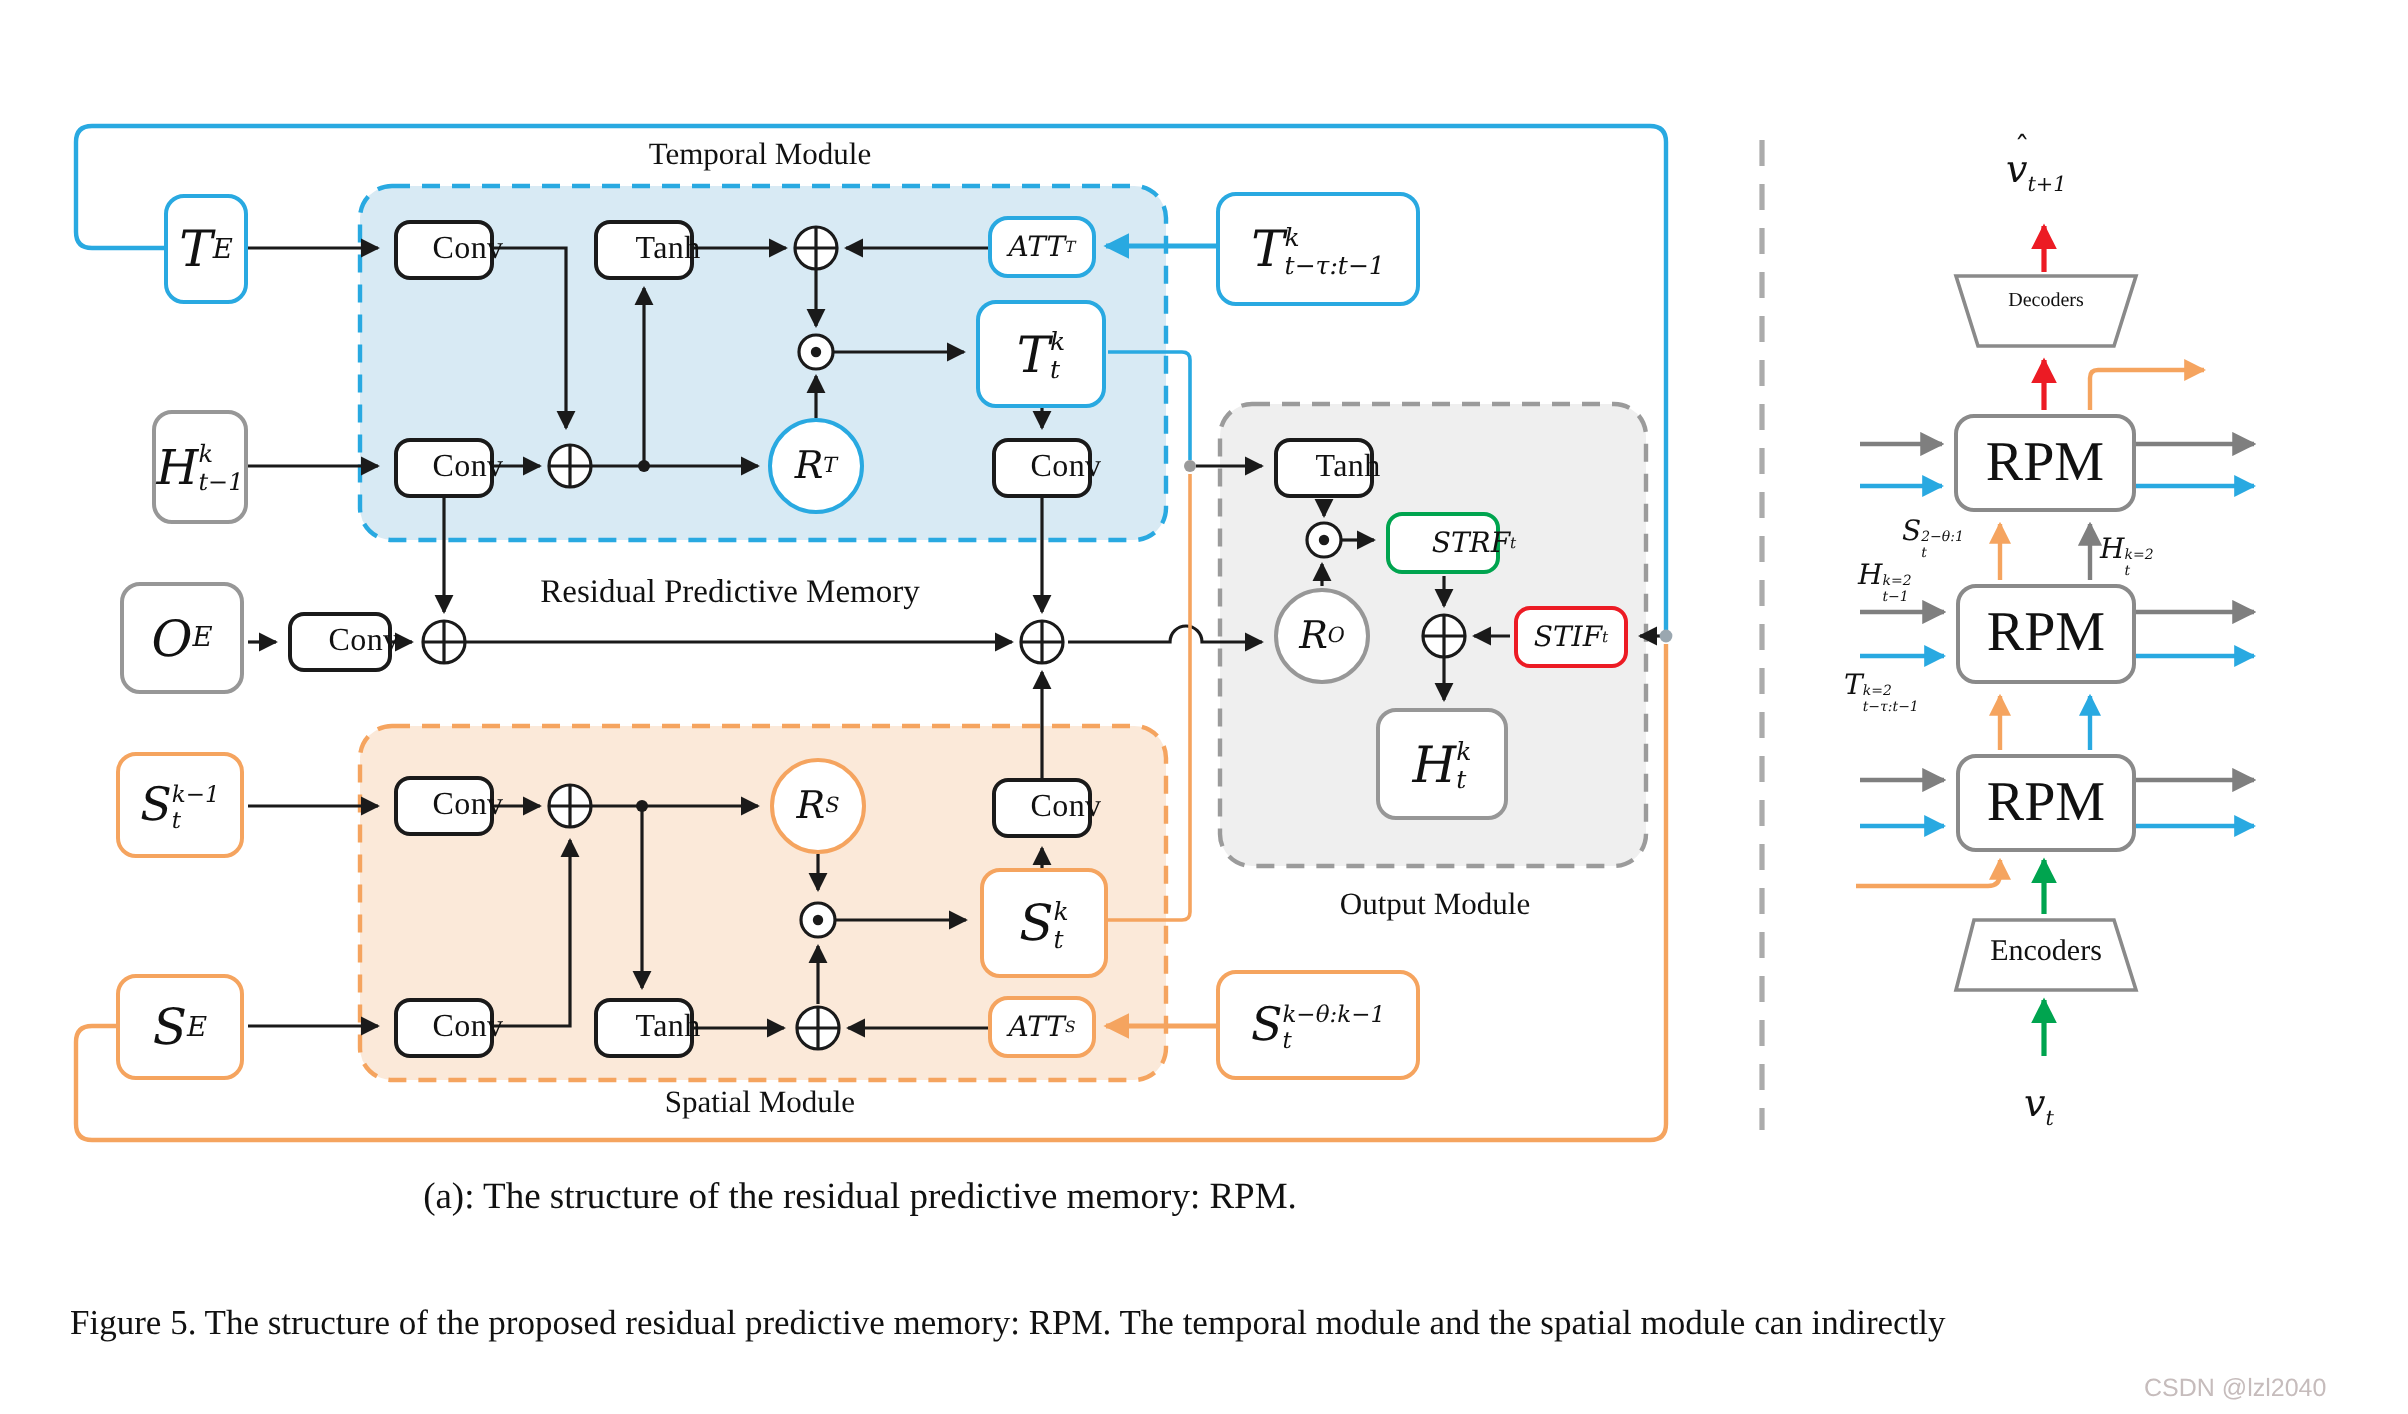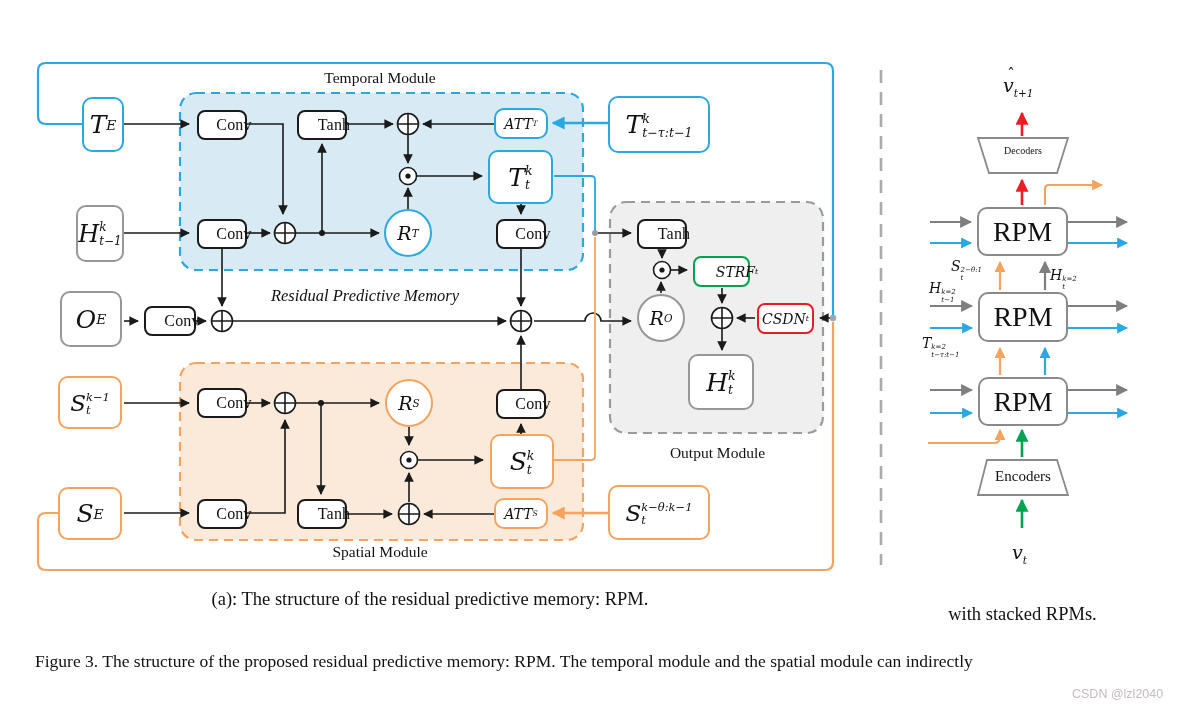--- a/index.html
+++ b/index.html
@@ -299,26 +299,26 @@
   <div class="box b-gray circle math" style="left:637px;top:294px;width:48px;height:48px;font-size:19px;">
       <span>R</span>
       <sub>O</sub>
     </div>
 
   <div class="box b-green math" style="left:693px;top:256px;width:57px;height:31px;font-size:14px;">
       <span>STRF</span>
       <sub>t</sub>
     </div>
   <div class="box b-red math" style="left:757px;top:303px;width:57px;height:31px;font-size:14px;">
-      <span>CSDN</span>
+      <span>STIF</span>
       <sub>t</sub>
     </div>
 
   <div class="lbl" style="left:300px;top:69px;width:160px;font-size:15.5px;">Temporal Module</div>
-  <div class="lbl" style="left:235px;top:286px;width:260px;font-size:16.5px;font-style:italic;">Residual Predictive Memory</div>
+  <div class="lbl" style="left:235px;top:286px;width:260px;font-size:16.5px;">Residual Predictive Memory</div>
   <div class="lbl" style="left:310px;top:543px;width:140px;font-size:15.5px;">Spatial Module</div>
   <div class="lbl" style="left:650px;top:444px;width:135px;font-size:15.5px;">Output Module</div>
 
   <div class="box b-rpm" style="left:977px;top:207px;width:91px;height:49px;font-size:28px;">
       <span>RPM</span>
     </div>
   <div class="box b-rpm" style="left:978px;top:292px;width:90px;height:50px;font-size:28px;">
       <span>RPM</span>
     </div>
   <div class="box b-rpm" style="left:978px;top:377px;width:90px;height:49px;font-size:28px;">
@@ -342,18 +342,17 @@
   <div class="freelbl math" style="left:929px;top:280px;font-size:14px;"><span>H</span><span class="ss">
         <span>k=2</span>
         <span>t−1</span>
       </span></div>
   <div class="freelbl math" style="left:922px;top:335px;font-size:14px;"><span>T</span><span class="ss">
         <span>k=2</span>
         <span>t−τ:t−1</span>
       </span></div>
 
   <div class="cap" style="left:140px;top:589px;width:580px;">(a): The structure of the residual predictive memory: RPM.</div>
-  <div class="cap" style="left:880px;top:604px;width:285px;">with stacked RPMs.</div>
-
-  <div class="figcap" style="left:35px;top:651px;">Figure 3.  The structure of the proposed residual predictive memory: RPM. The temporal module and the spatial module can indirectly</div>
+
+  <div class="figcap" style="left:35px;top:651px;">Figure 5.  The structure of the proposed residual predictive memory: RPM. The temporal module and the spatial module can indirectly</div>
 
   <div class="watermark" style="left:1072px;top:687px;text-align:right;">CSDN @lzl2040</div>
 </div>
 
 </body></html>

